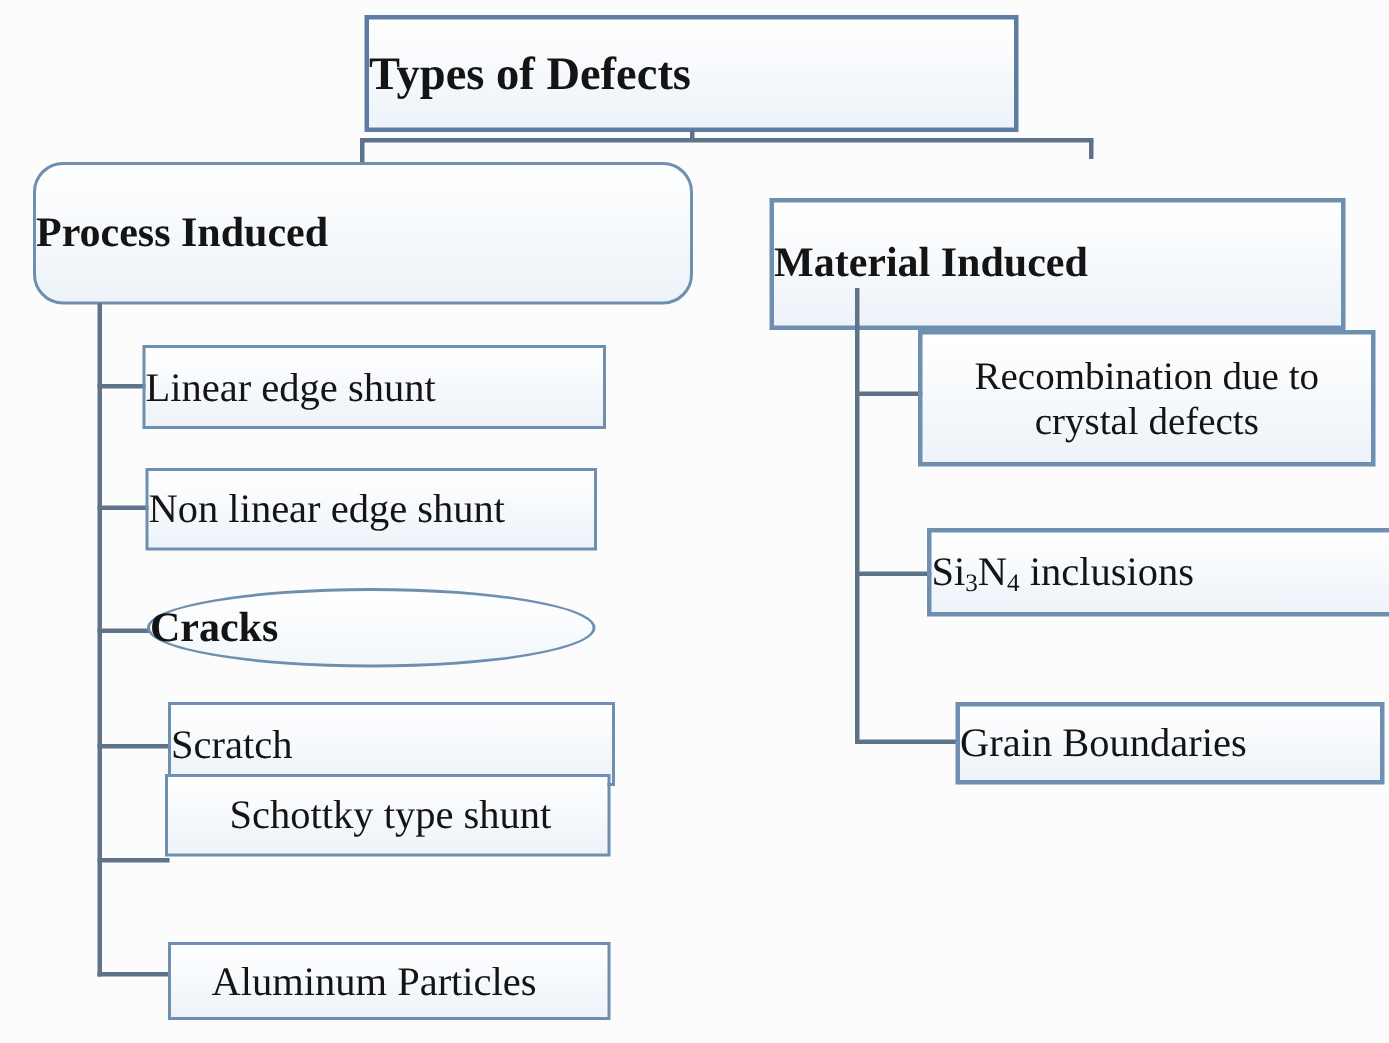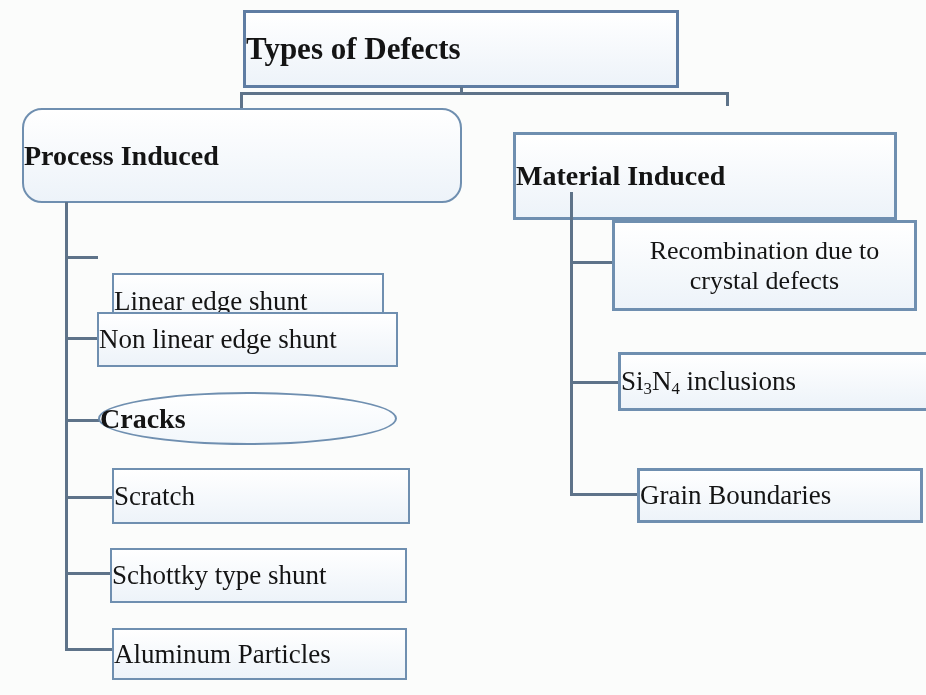--- a/index.html
+++ b/index.html
@@ -73,41 +73,41 @@
   </div>
 
   <div class="line" style="left:65px;top:202px;width:3px;height:449px;"></div>
   <div class="line" style="left:65px;top:256px;width:33px;height:3px;"></div>
   <div class="line" style="left:65px;top:337px;width:35px;height:3px;"></div>
   <div class="line" style="left:65px;top:419px;width:36px;height:3px;"></div>
   <div class="line" style="left:65px;top:496px;width:50px;height:3px;"></div>
   <div class="line" style="left:65px;top:572px;width:48px;height:3px;"></div>
   <div class="line" style="left:65px;top:648px;width:50px;height:3px;"></div>
 
-  <div class="node child" style="left:112px;top:230px;width:272px;height:56px;margin-top:43px;">
+  <div class="node child" style="left:95px;top:230px;width:309px;height:56px;">
     <span class="lbl">Linear edge shunt</span>
   </div>
 
   <div class="node child" style="left:97px;top:312px;width:301px;height:55px;">
     <span class="lbl">Non linear edge shunt</span>
   </div>
 
   <div class="node child ellipse" style="left:98px;top:392px;width:299px;height:53px;font-size:28px;">
     <span class="lbl">Cracks</span>
   </div>
 
   <div class="node child" style="left:112px;top:468px;width:298px;height:56px;">
     <span class="lbl">Scratch</span>
   </div>
 
-  <div class="node child" style="left:110px;top:548px;width:297px;height:55px;">
+  <div class="node child" style="left:110px;top:516px;width:297px;height:55px;padding-left:41px;">
     <span class="lbl">Schottky type shunt</span>
   </div>
 
-  <div class="node child" style="left:112px;top:628px;width:295px;height:52px;">
+  <div class="node child" style="left:112px;top:628px;width:295px;height:52px;padding-left:27px;">
     <span class="lbl">Aluminum Particles</span>
   </div>
 
   <div class="line" style="left:570px;top:192px;width:3px;height:304px;"></div>
   <div class="line" style="left:570px;top:261px;width:45px;height:3px;"></div>
   <div class="line" style="left:570px;top:381px;width:51px;height:3px;"></div>
   <div class="line" style="left:570px;top:493px;width:70px;height:3px;"></div>
 
   <div class="node child two-line thick" style="left:612px;top:220px;width:305px;height:91px;">
     <span class="lbl">Recombination due to crystal defects</span>

